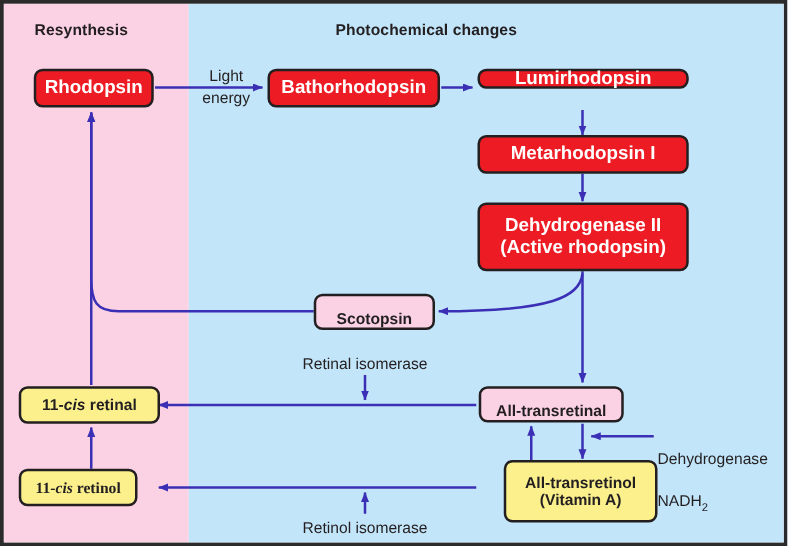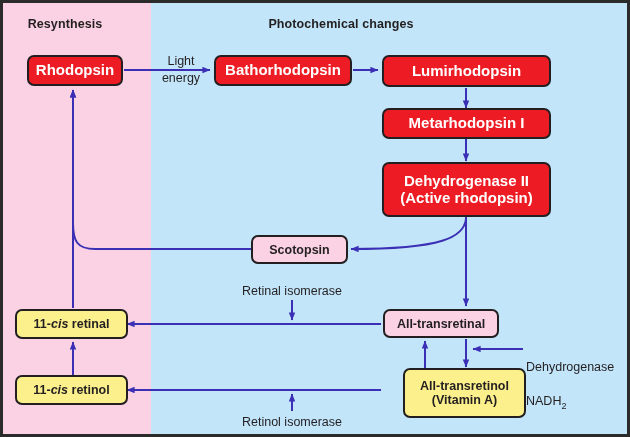--- a/index.html
+++ b/index.html
@@ -33,21 +33,21 @@
     border-radius:7px;
     display:flex;align-items:center;justify-content:center;
     text-align:center;
     font-weight:bold;
     line-height:1.12;
     white-space:pre-line;
     z-index:3;
   }
   .node.red{background:#ed1c24;color:#ffffff;font-size:15px;}
   .node.yellow{background:#fbf08c;color:#231f20;font-size:12.5px;}
-  .node.pink{background:#fbd2e3;color:#231f20;font-size:12.5px;}
+  .node.pink{background:#fbd2e3;color:#231f20;font-size:12.5px;align-items:flex-end;}
 
   .freetext{
     position:absolute;
     font-size:12.5px;color:#231f20;
     white-space:pre-line;line-height:1.35;
     z-index:3;
   }
   .freetext.ctr{text-align:center;}
   .freetext.lft{text-align:left;}
   sub{font-size:.72em;}
@@ -107,42 +107,42 @@
   </svg>
 
   <div class="node red" style="left:24px;top:52px;width:96px;height:31px;">
     <span>Rhodopsin</span>
   </div>
 
   <div class="node red" style="left:211px;top:52px;width:138px;height:31px;">
     <span>Bathorhodopsin</span>
   </div>
 
-  <div class="node red" style="left:379px;top:52px;width:169px;height:32px;text-align:right;">
+  <div class="node red" style="left:379px;top:52px;width:169px;height:16px;text-align:right;">
     <span>Lumirhodopsin</span>
   </div>
 
   <div class="node red" style="left:379px;top:105px;width:169px;height:31px;">
     <span>Metarhodopsin I</span>
   </div>
 
   <div class="node red" style="left:379px;top:159px;width:169px;height:55px;flex-direction:column;">
     <span>Dehydrogenase II</span>
     <span>(Active rhodopsin)</span>
   </div>
 
   <div class="node pink" style="left:248px;top:232px;width:97px;height:29px;">
     <span>Scotopsin</span>
   </div>
 
   <div class="node yellow" style="left:12px;top:306px;width:113px;height:30px;">
     <span><span>11-</span><i>cis</i><span> retinal</span></span>
   </div>
 
-  <div class="node yellow" style="left:12px;top:372px;width:113px;height:30px;">
+  <div class="node yellow" style="left:12px;top:372px;width:95px;height:30px;font-family:Liberation Serif, serif;">
     <span><span>11-</span><i>cis</i><span> retinol</span></span>
   </div>
 
   <div class="node pink" style="left:380px;top:306px;width:116px;height:29px;">
     <span>All-transretinal</span>
   </div>
 
   <div class="node yellow" style="left:400px;top:365px;width:123px;height:50px;flex-direction:column;">
     <span>All-transretinol</span>
     <span>(Vitamin A)</span>

